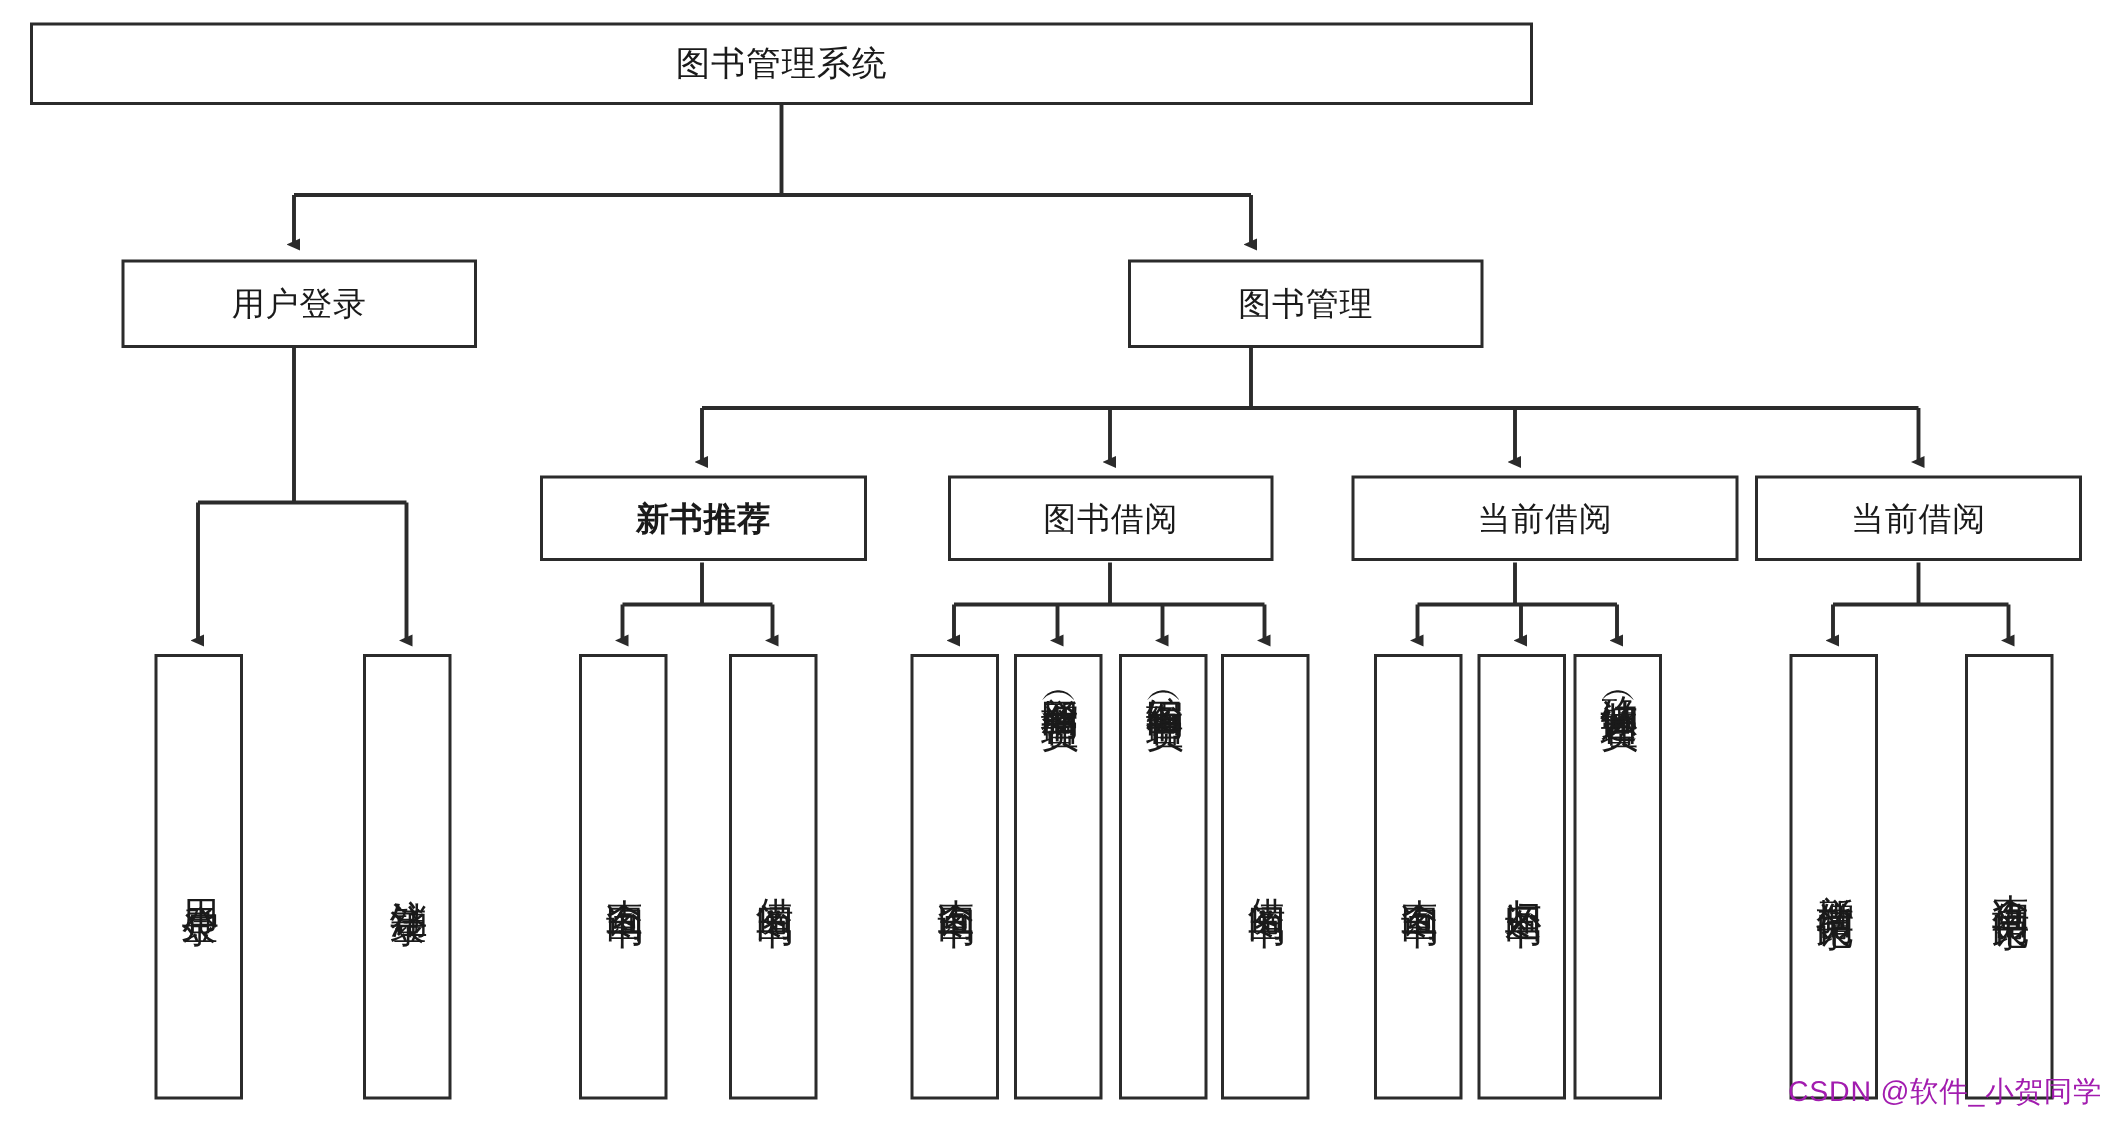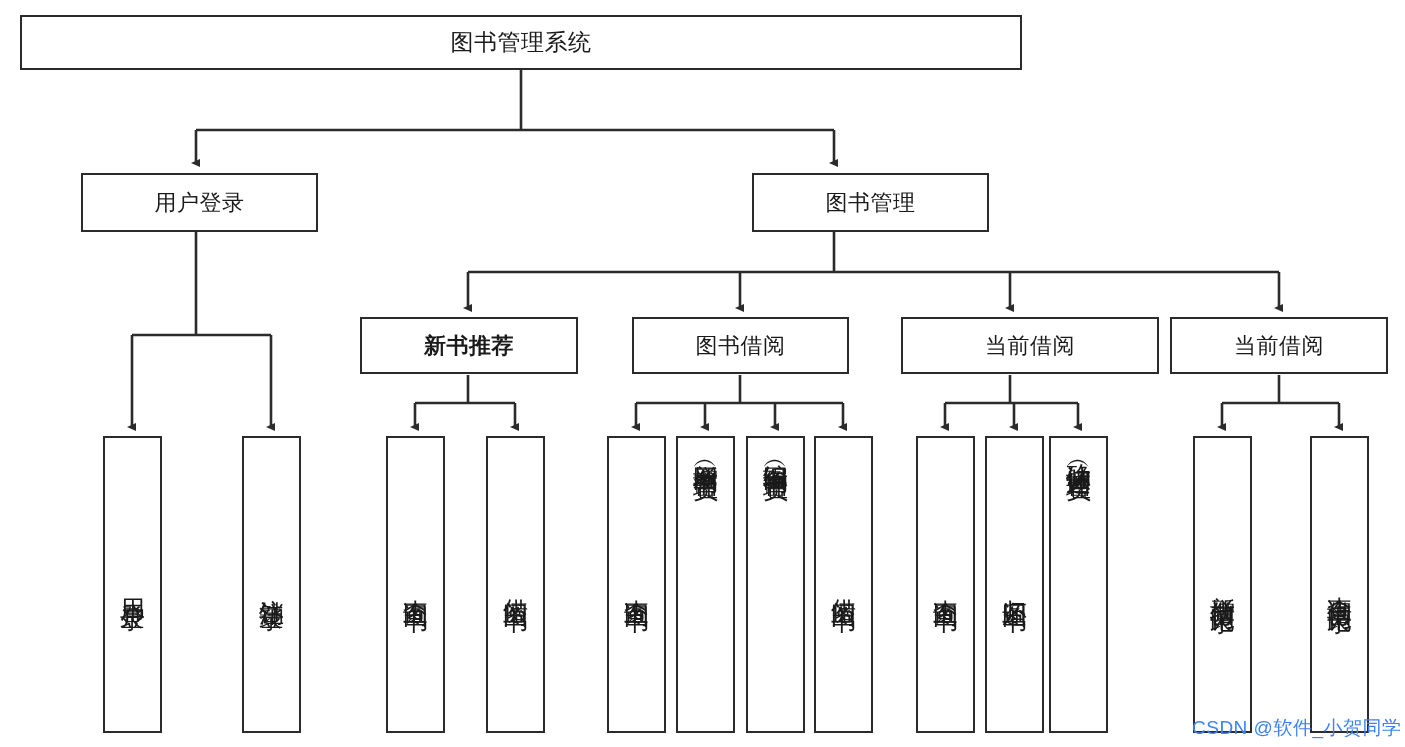--- a/index.html
+++ b/index.html
@@ -62,21 +62,21 @@
     margin: 0 auto;
   }
   .node.v.tall .label { letter-spacing: 2px; }
   .node.v.center {
     align-items: center;
     padding-top: 0;
   }
   .watermark {
     position: absolute;
     font-size: 19px;
-    color: #3b82f6;
+    color: #a21caf;
     white-space: nowrap;
     letter-spacing: 0.5px;
   }
 </style>
 </head>
 <body>
 
 <div id="canvas">
 
   <svg class="edges" viewBox="0 0 1405 747" xmlns="http://www.w3.org/2000/svg">

